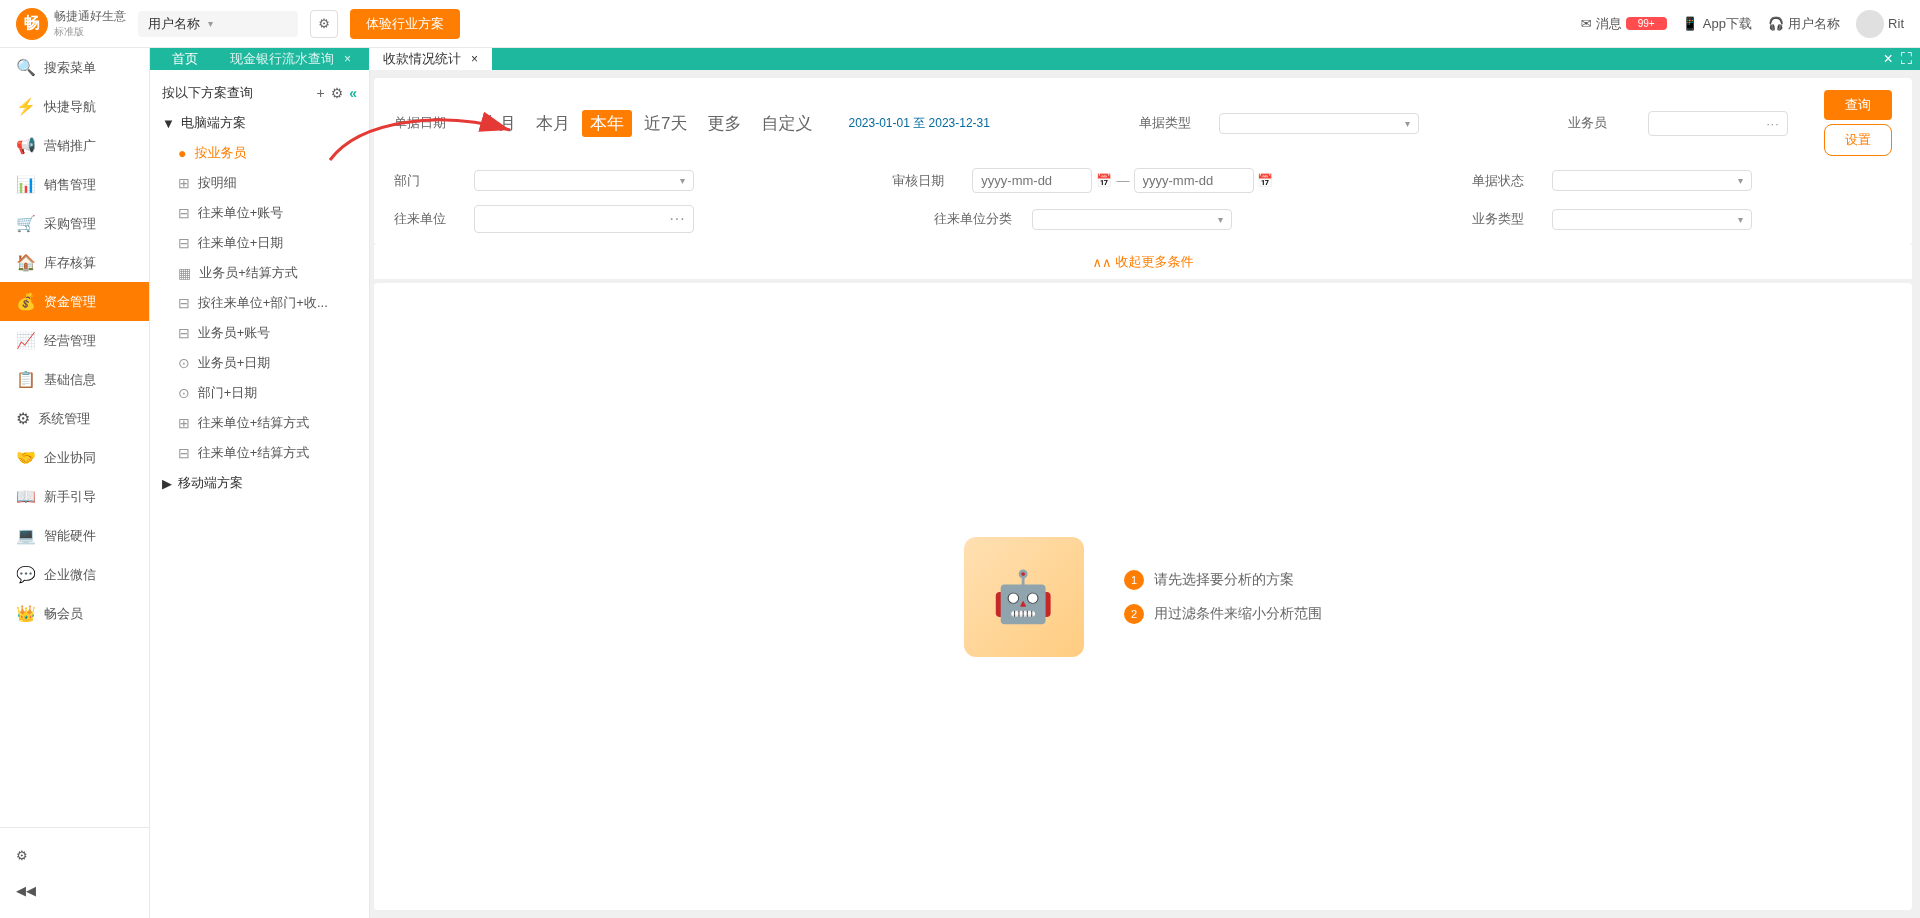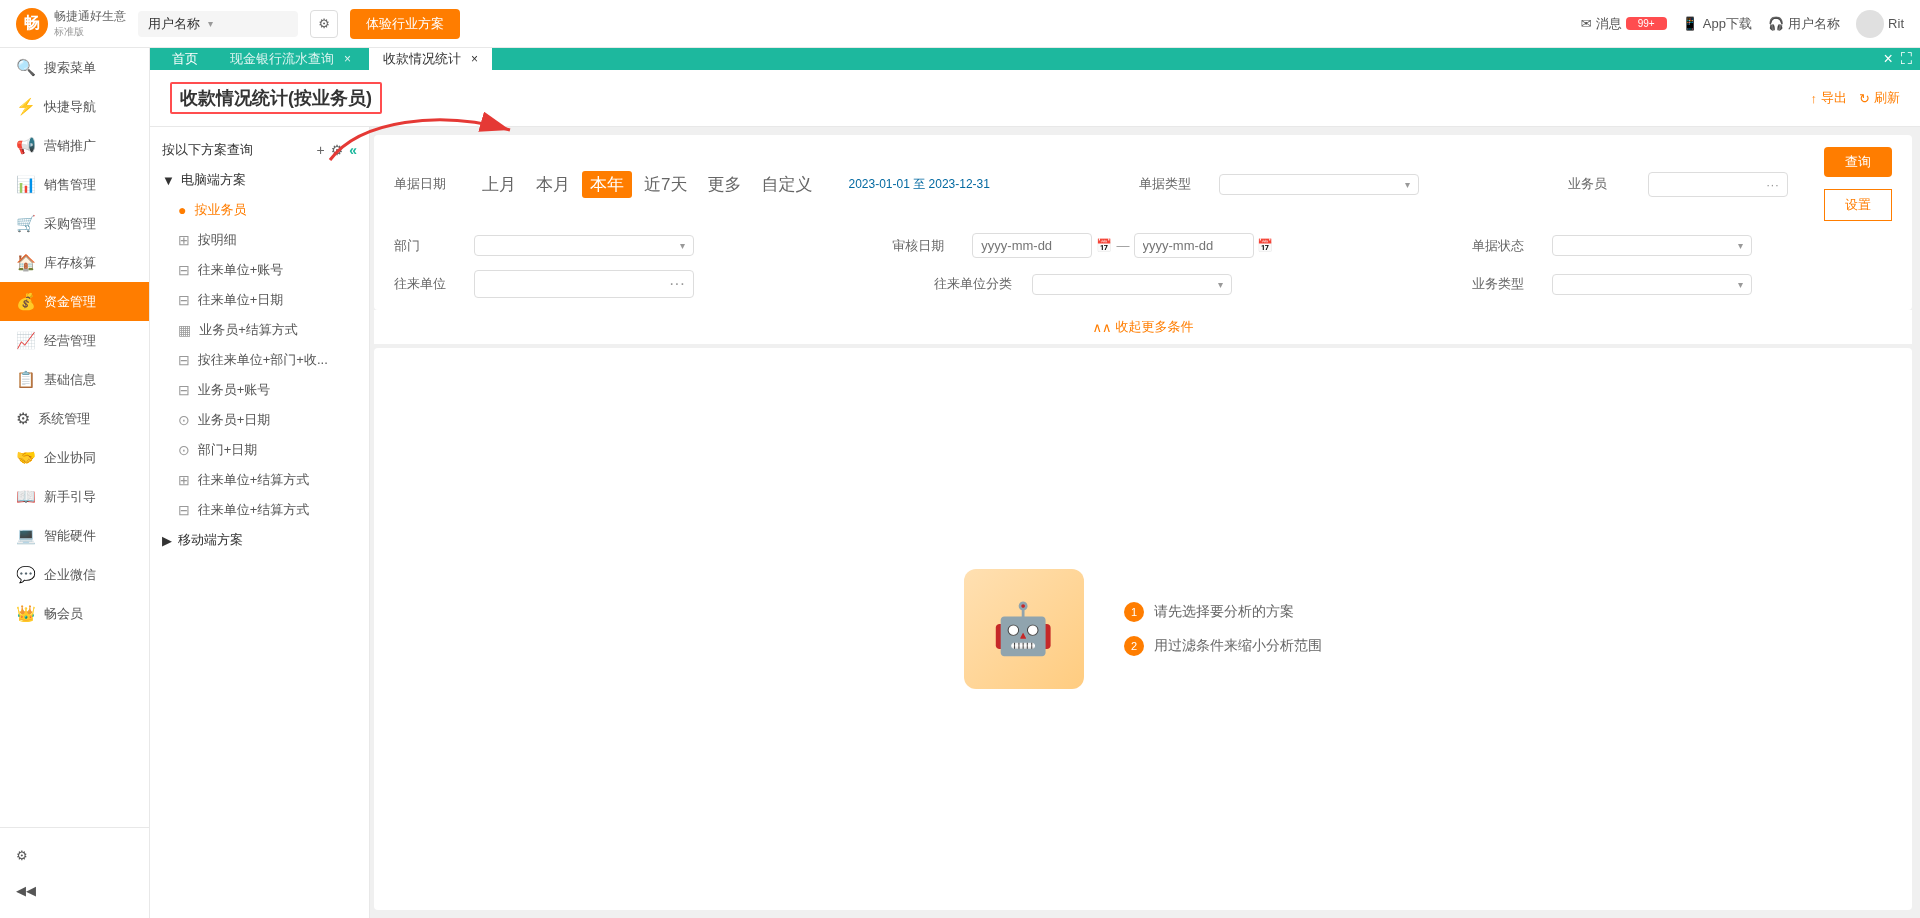--- a/index.html
+++ b/index.html
@@ -240,21 +240,21 @@
       padding: 6px 20px;
       border-radius: 4px;
       cursor: pointer;
       font-size: 13px;
     }
     .set-btn {
       background: #fff;
       color: #ff7d00;
       border: 1px solid #ff7d00;
       padding: 6px 20px;
-      border-radius: 0;
+      border-radius: 8px;
       cursor: pointer;
       font-size: 13px;
     }
 
     
     .collapse-bar {
       text-align: center;
       padding: 8px;
       color: #ff7d00;
       cursor: pointer;
@@ -436,33 +436,20 @@
         <span class="tab-close">×</span>
       </div>
       <div class="tab-bar-actions">
         <span class="icon-btn">×</span>
         <span class="icon-btn">⛶</span>
       </div>
     </div>
 
     <div class="page-content">
 
-      <div class="page-header">
-        <div class="page-title">收款情况统计(按业务员)</div>
-        <div class="page-header-actions">
-          <div class="action-link">
-            <span>↑</span>
-            <span>导出</span>
-          </div>
-          <div class="action-link">
-            <span>↻</span>
-            <span>刷新</span>
-          </div>
-        </div>
-      </div>
 
       <div class="main-split">
 
         <div class="scheme-panel">
           <div class="scheme-header">
             <span>按以下方案查询</span>
             <div class="scheme-header-actions">
               <span>+</span>
               <span>⚙</span>
               <span style="color:#1db89e;font-weight:bold;">«</span>
@@ -552,21 +539,21 @@
               </div>
 
               <div style="flex:1"></div>
               <span class="filter-label">业务员</span>
               <div style="display:flex;align-items:center;gap:4px;">
                 <div class="select-box" style="min-width:140px;">
                   <span></span>
                   <span>···</span>
                 </div>
               </div>
-              <div style="display:flex;flex-direction:column;gap:12px;margin-left:16px;">
+              <div style="display:flex;flex-direction:column;gap:4px;margin-left:16px;">
                 <button class="query-btn">查询</button>
                 <button class="set-btn">设置</button>
               </div>
             </div>
 
             <div class="filter-row">
               <span class="filter-label">部门</span>
               <div class="select-box" style="min-width:220px;">
                 <span></span>
                 <span class="down-arrow">▾</span>

